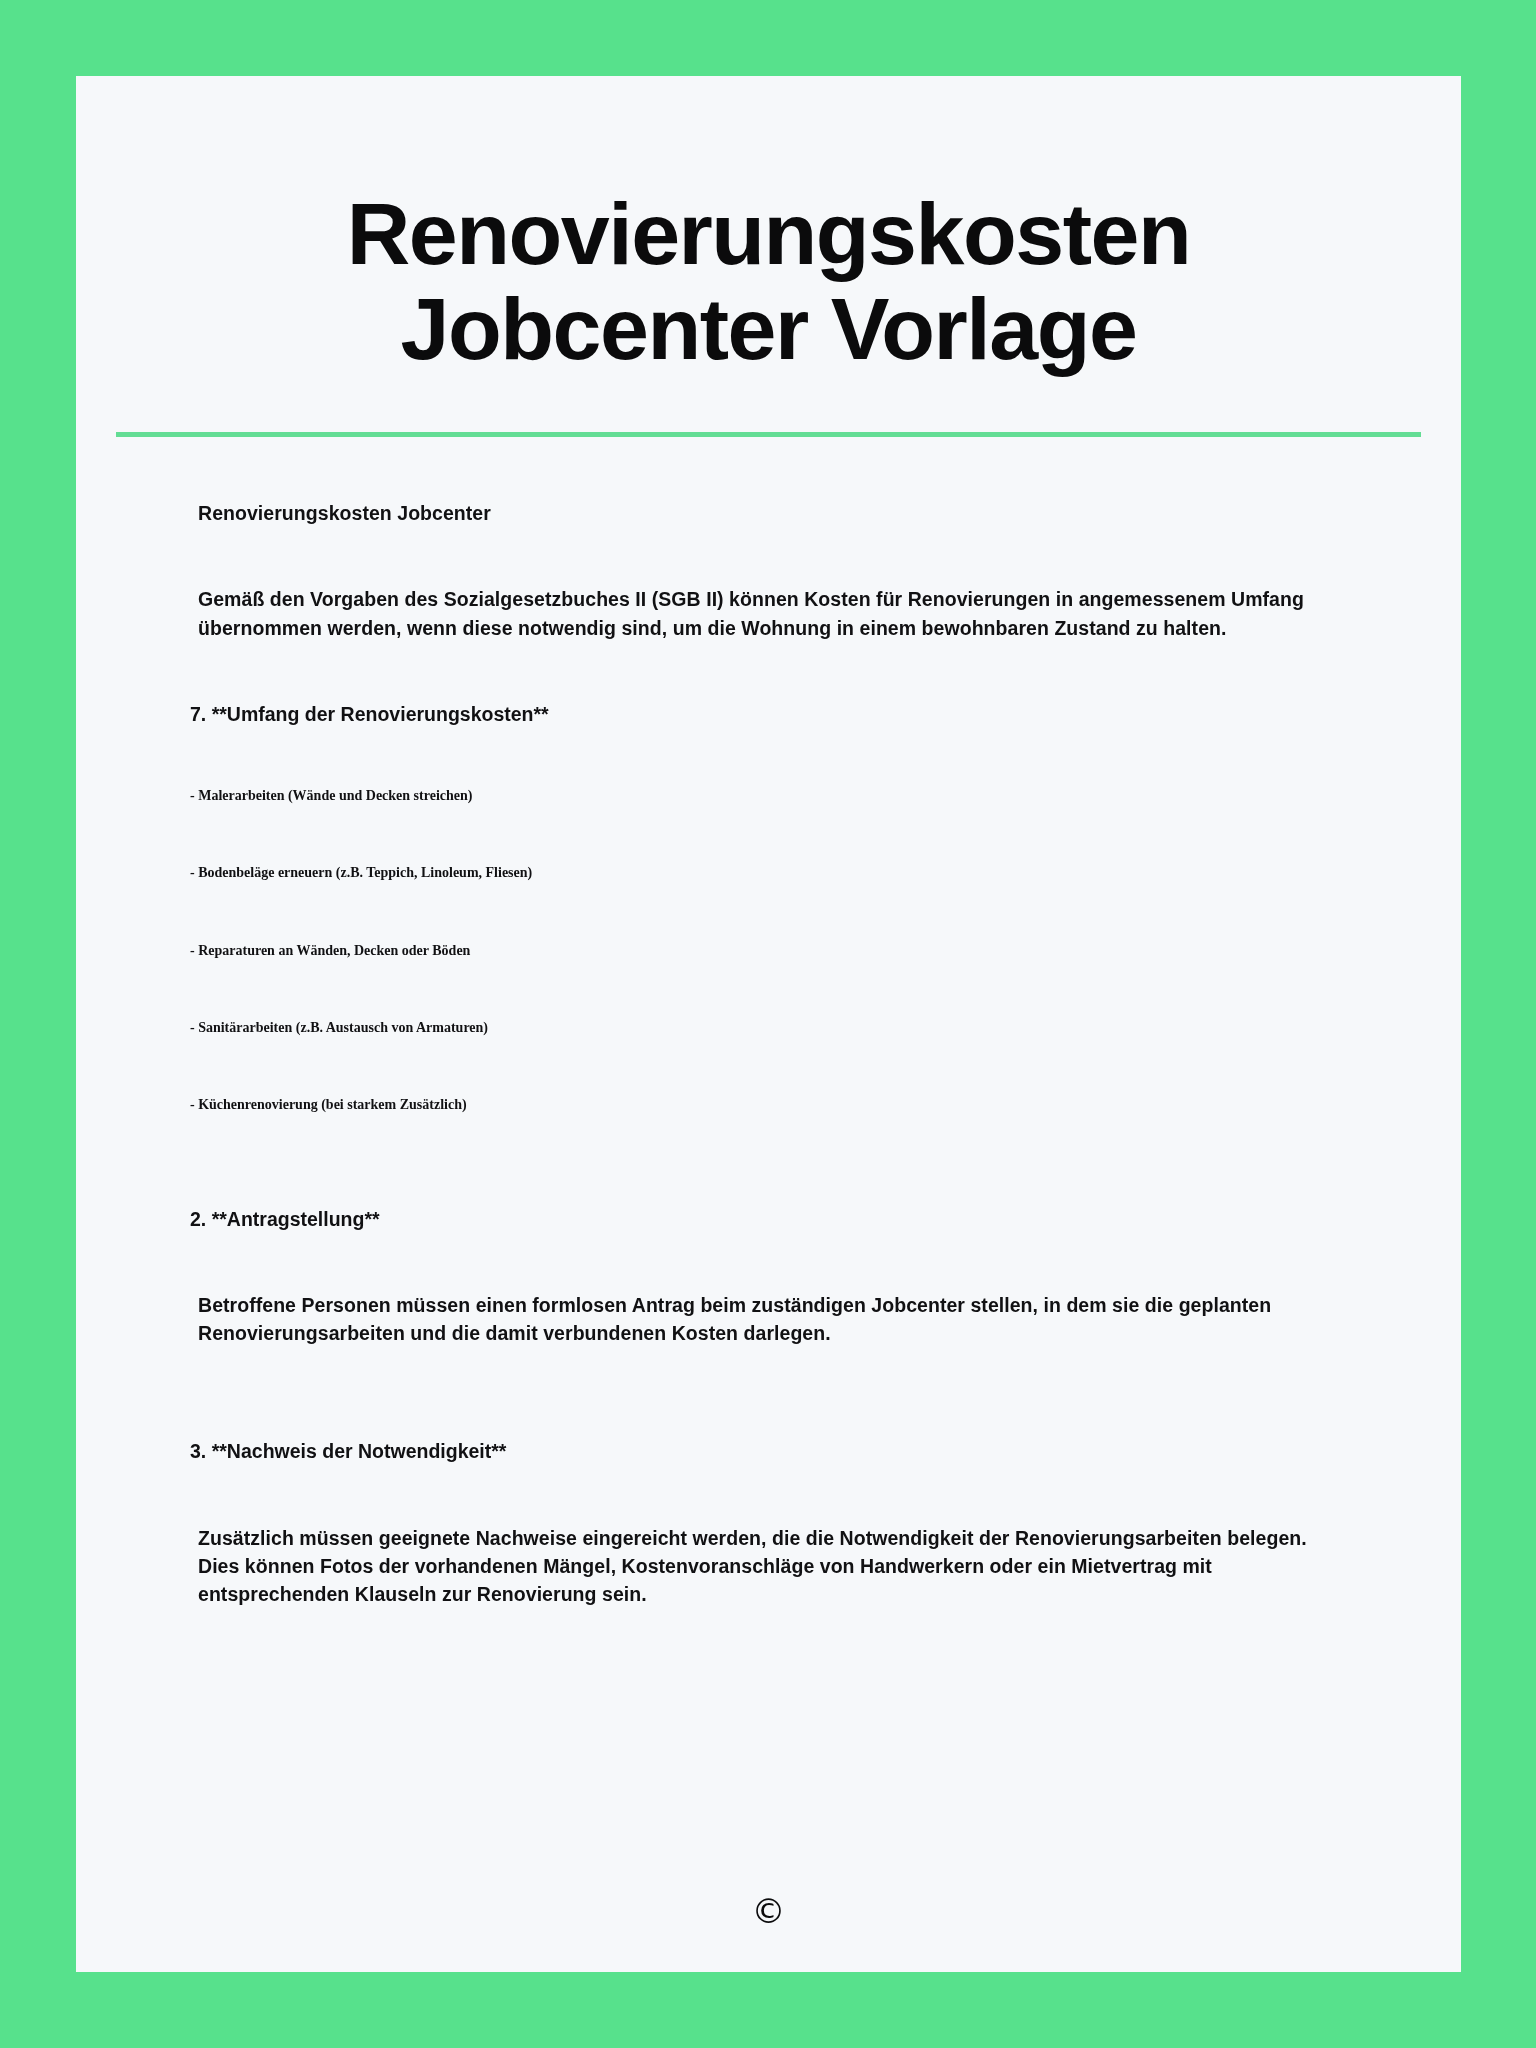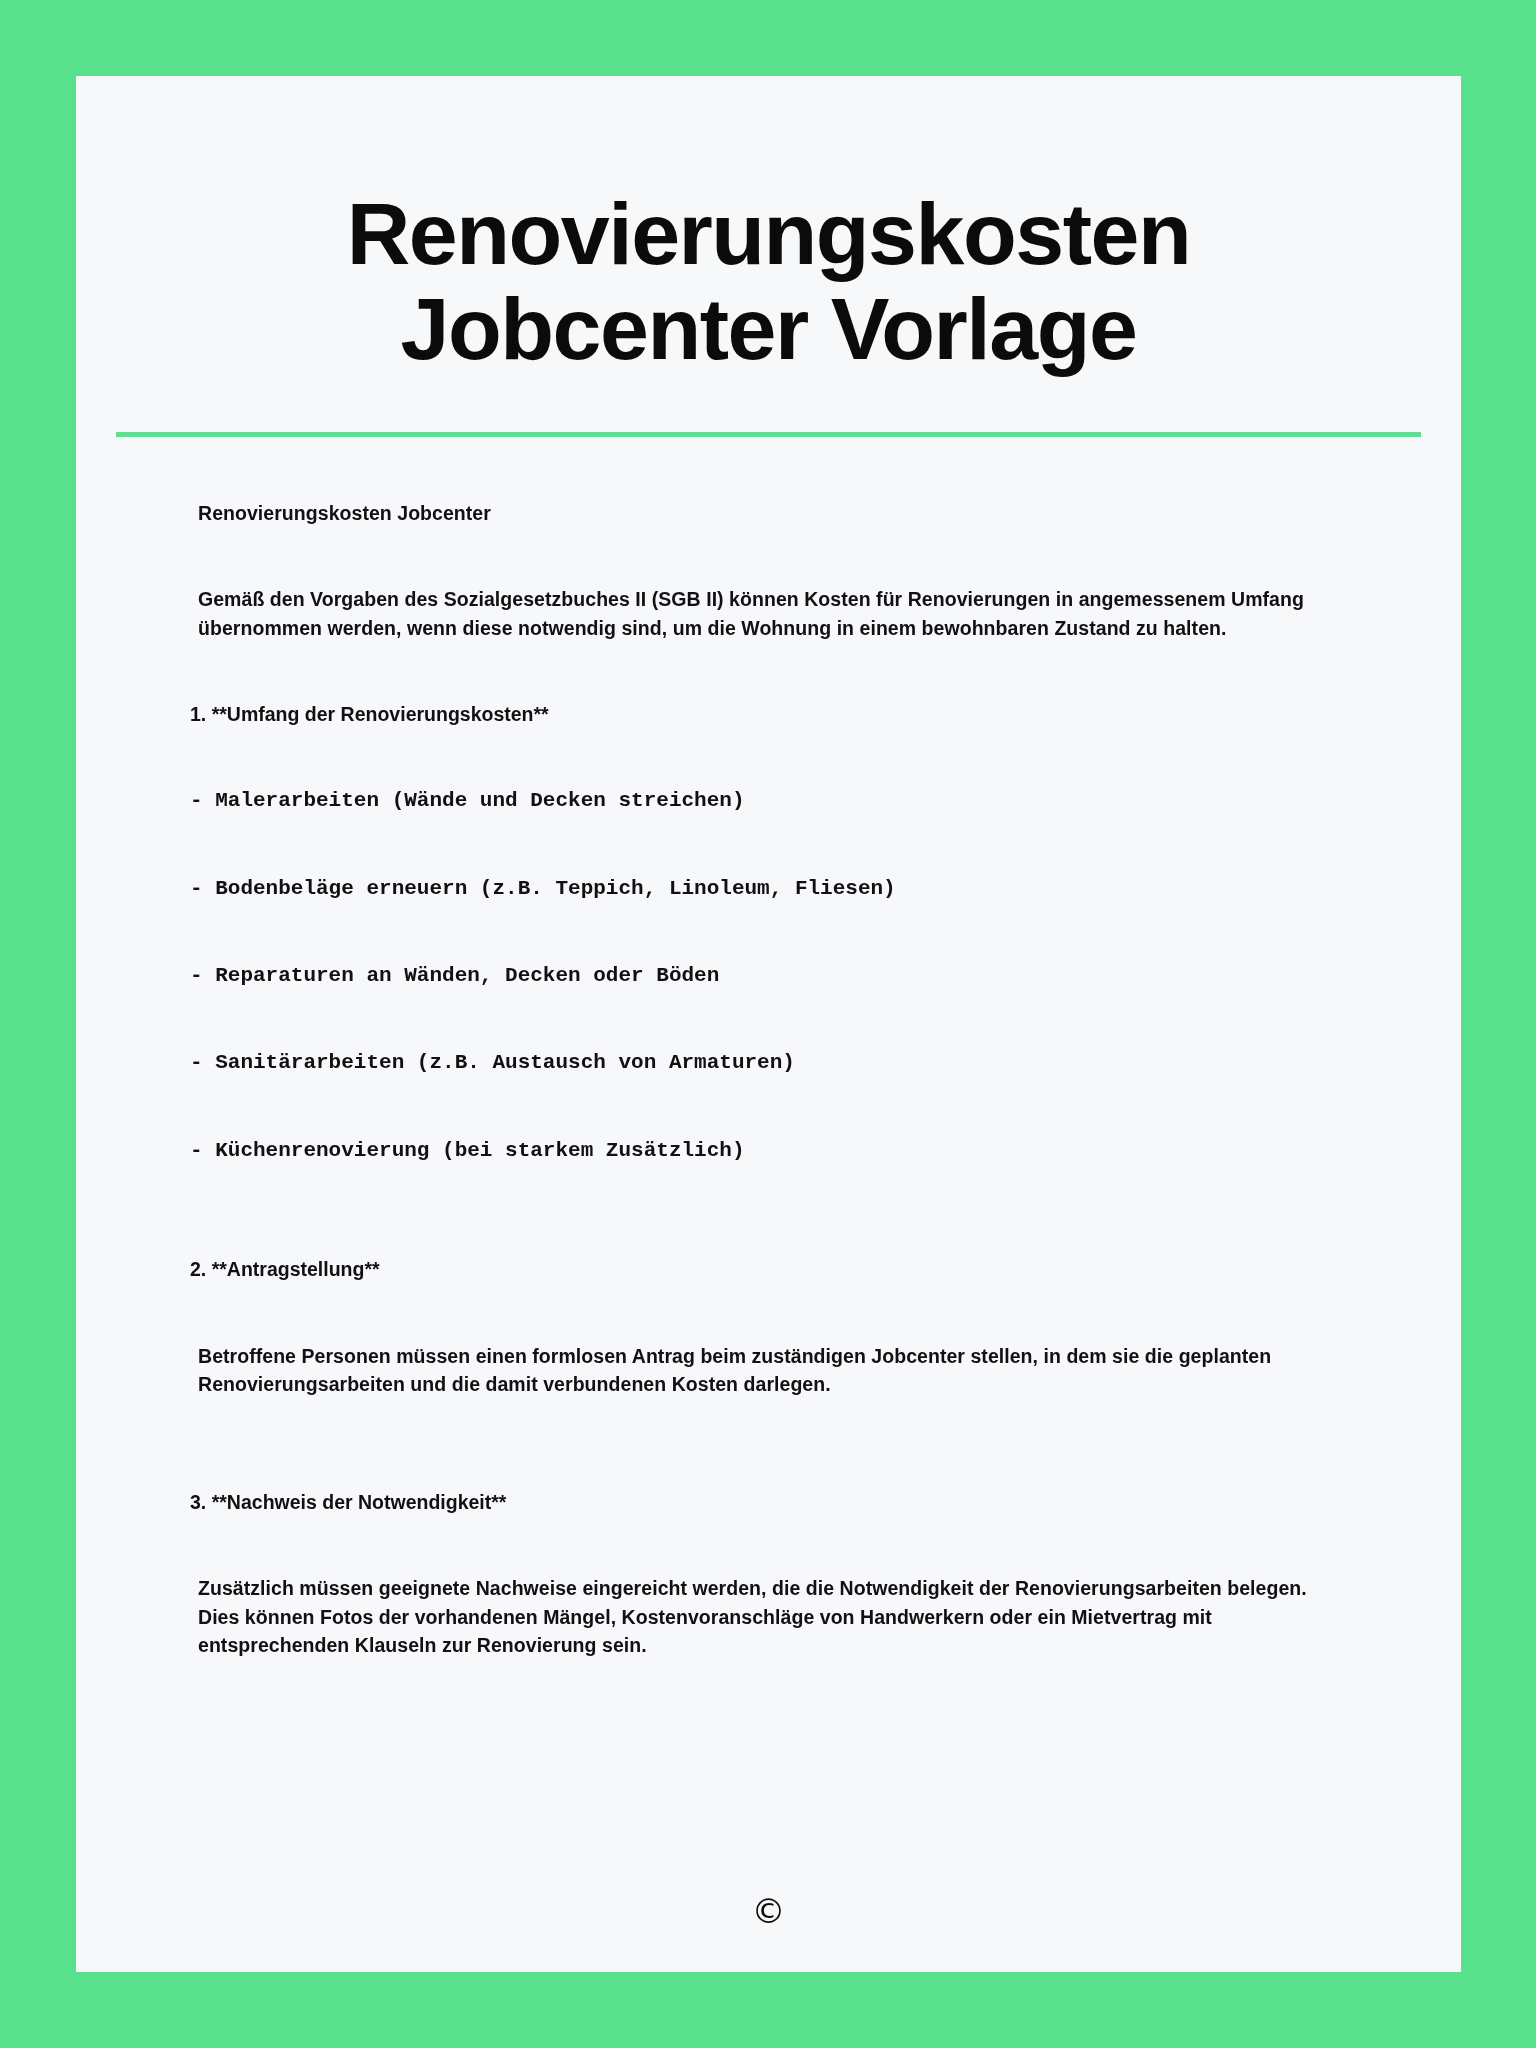--- a/index.html
+++ b/index.html
@@ -76,23 +76,23 @@
 
   .doc-heading {
     font-family: "Liberation Sans Narrow", "Liberation Sans", sans-serif;
     font-weight: bold;
     font-size: 19.5px;
     line-height: 1.45;
     margin: 0 0 58px 0;
   }
 
   .doc-bullet {
-    font-family: Liberation Mono, monospace;
+    font-family: Liberation Serif, serif;
     font-weight: bold;
-    font-size: 21px;
+    font-size: 14px;
     line-height: 1.45;
     margin: 0 0 57px 0;
   }
 
   .spacer-lg { height: 32px; }
 
   
   #footer-mark {
     position: absolute;
     left: 0;
@@ -122,21 +122,21 @@
   </div>
 
   <hr id="title-divider">
 
   <div id="doc-body">
 
     <p class="doc-para lead">Renovierungskosten Jobcenter</p>
 
     <p class="doc-para lead">Gemäß den Vorgaben des Sozialgesetzbuches II (SGB II) können Kosten für Renovierungen in angemessenem Umfang übernommen werden, wenn diese notwendig sind, um die Wohnung in einem bewohnbaren Zustand zu halten.</p>
 
-    <p class="doc-heading">1. **Umfang der Renovierungskosten**</p>
+    <p class="doc-heading">7. **Umfang der Renovierungskosten**</p>
 
 
     <p class="doc-bullet">- Malerarbeiten (Wände und Decken streichen)</p>
     <p class="doc-bullet">- Bodenbeläge erneuern (z.B. Teppich, Linoleum, Fliesen)</p>
     <p class="doc-bullet">- Reparaturen an Wänden, Decken oder Böden</p>
     <p class="doc-bullet">- Sanitärarbeiten (z.B. Austausch von Armaturen)</p>
     <p class="doc-bullet">- Küchenrenovierung (bei starkem Zusätzlich)</p>
 
     <div class="spacer-lg"></div>
 

